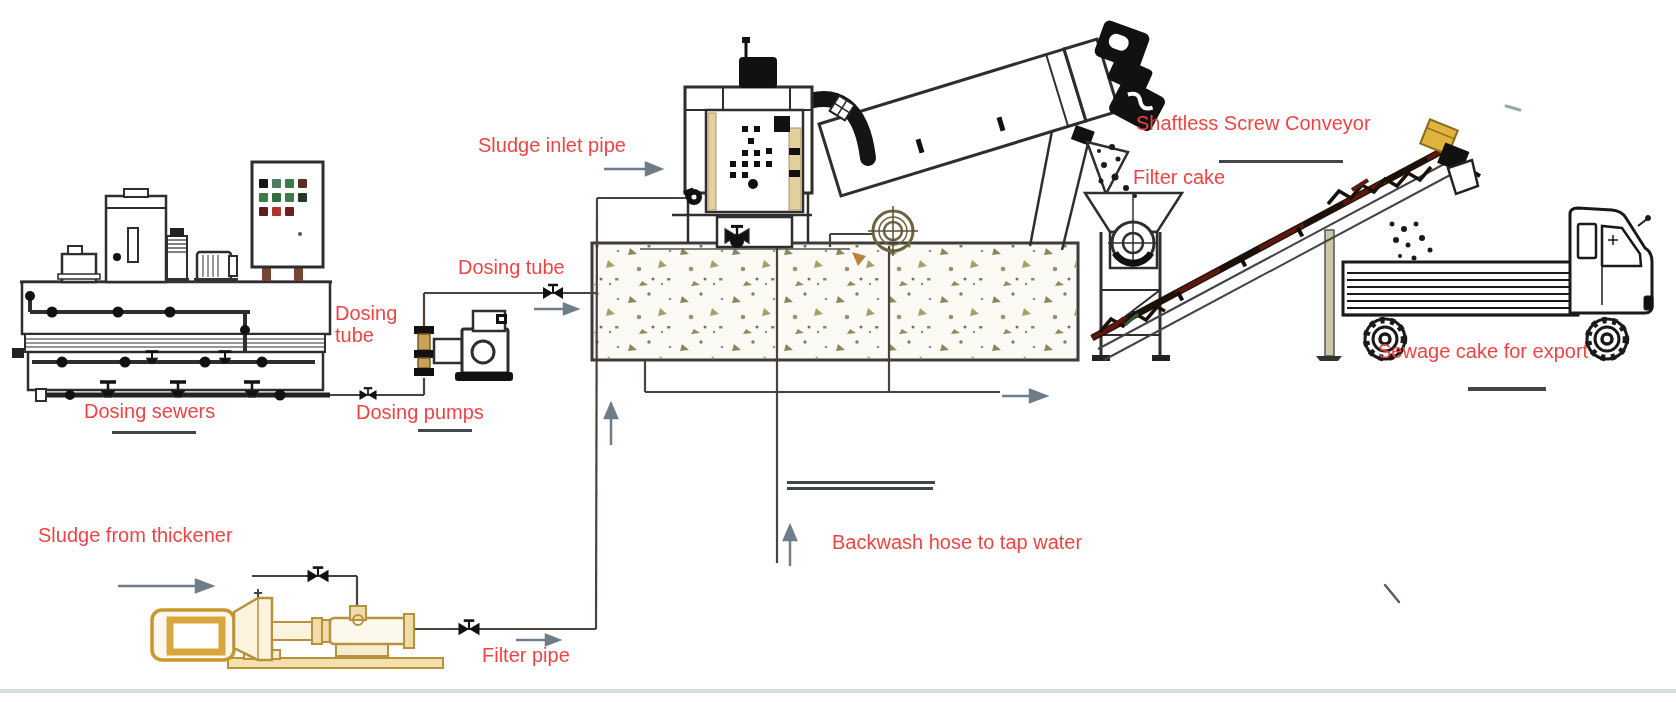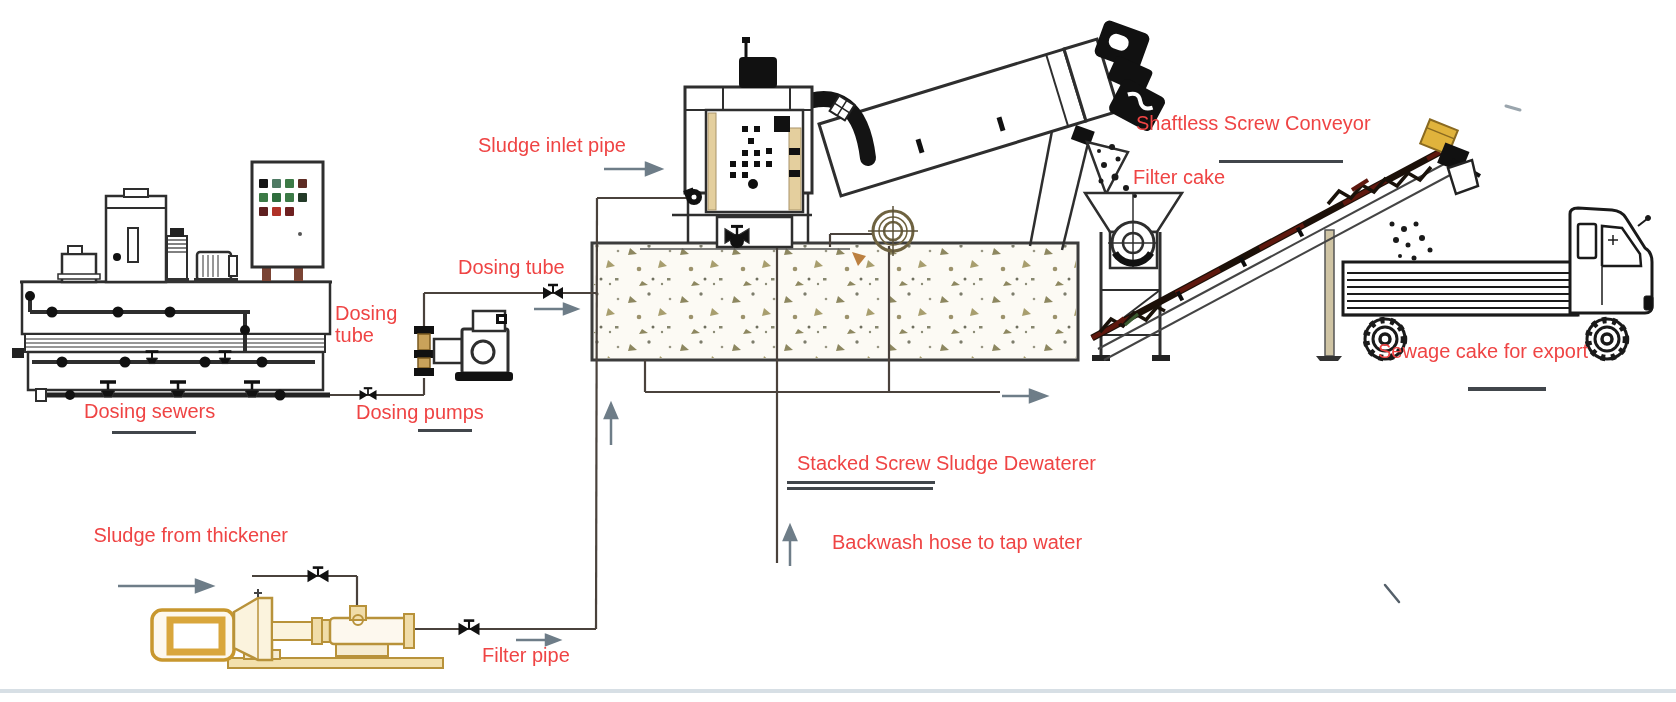--- a/index.html
+++ b/index.html
@@ -1,21 +1,21 @@
 <!DOCTYPE html>
 <html lang="en"><head>
 <meta charset="utf-8">
 <style>
   *{margin:0;padding:0;box-sizing:border-box}
   body{background:#dfe3e6;font-family:"Liberation Sans",sans-serif}
   .stage{position:relative;width:1676px;height:702px;background:#ffffff;overflow:hidden}
   svg.art{position:absolute;left:0;top:0}
   .lbl{position:absolute;color:#ef4444;font-size:20px;line-height:1.1;white-space:nowrap}
   .lbl.wrap{white-space:normal}
-  .lbl.ctr{text-align:right}
+  .lbl.ctr{text-align:left}
   .u{position:absolute;background:#41464b;height:3px}
   .cp-grid{position:absolute;left:259px;top:179px;display:grid;
            grid-template-columns:repeat(4,9px);grid-auto-rows:9px;
            column-gap:4px;row-gap:5px}
   .cp-btn{width:9px;height:9px;border-radius:1px}
 </style>
 </head>
 <body>
 
 <div class="stage">
@@ -438,21 +438,20 @@
 
 <div class="lbl" style="left:356px;top:401px">Dosing pumps</div>
 <div class="u" style="left:418px;top:429px;width:54px"></div>
 
 <div class="lbl" style="left:478px;top:134px">Sludge inlet pipe</div>
 
 <div class="lbl ctr" style="left:38px;top:524px;width:250px">Sludge from thickener</div>
 
 <div class="lbl" style="left:482px;top:644px">Filter pipe</div>
 
-<div class="lbl" style="left:797px;top:452px">Stacked Screw Sludge Dewaterer</div>
 <div class="u" style="left:787px;top:481px;width:148px;height:2.5px"></div>
 <div class="u" style="left:787px;top:487px;width:146px;height:2.5px"></div>
 
 <div class="lbl" style="left:832px;top:531px">Backwash hose to tap water</div>
 
 
 <div class="lbl" style="left:1133px;top:166px">Filter cake</div>
 
 <div class="lbl" style="left:1136px;top:112px">Shaftless Screw Conveyor</div>
 <div class="u" style="left:1219px;top:160px;width:124px"></div>

